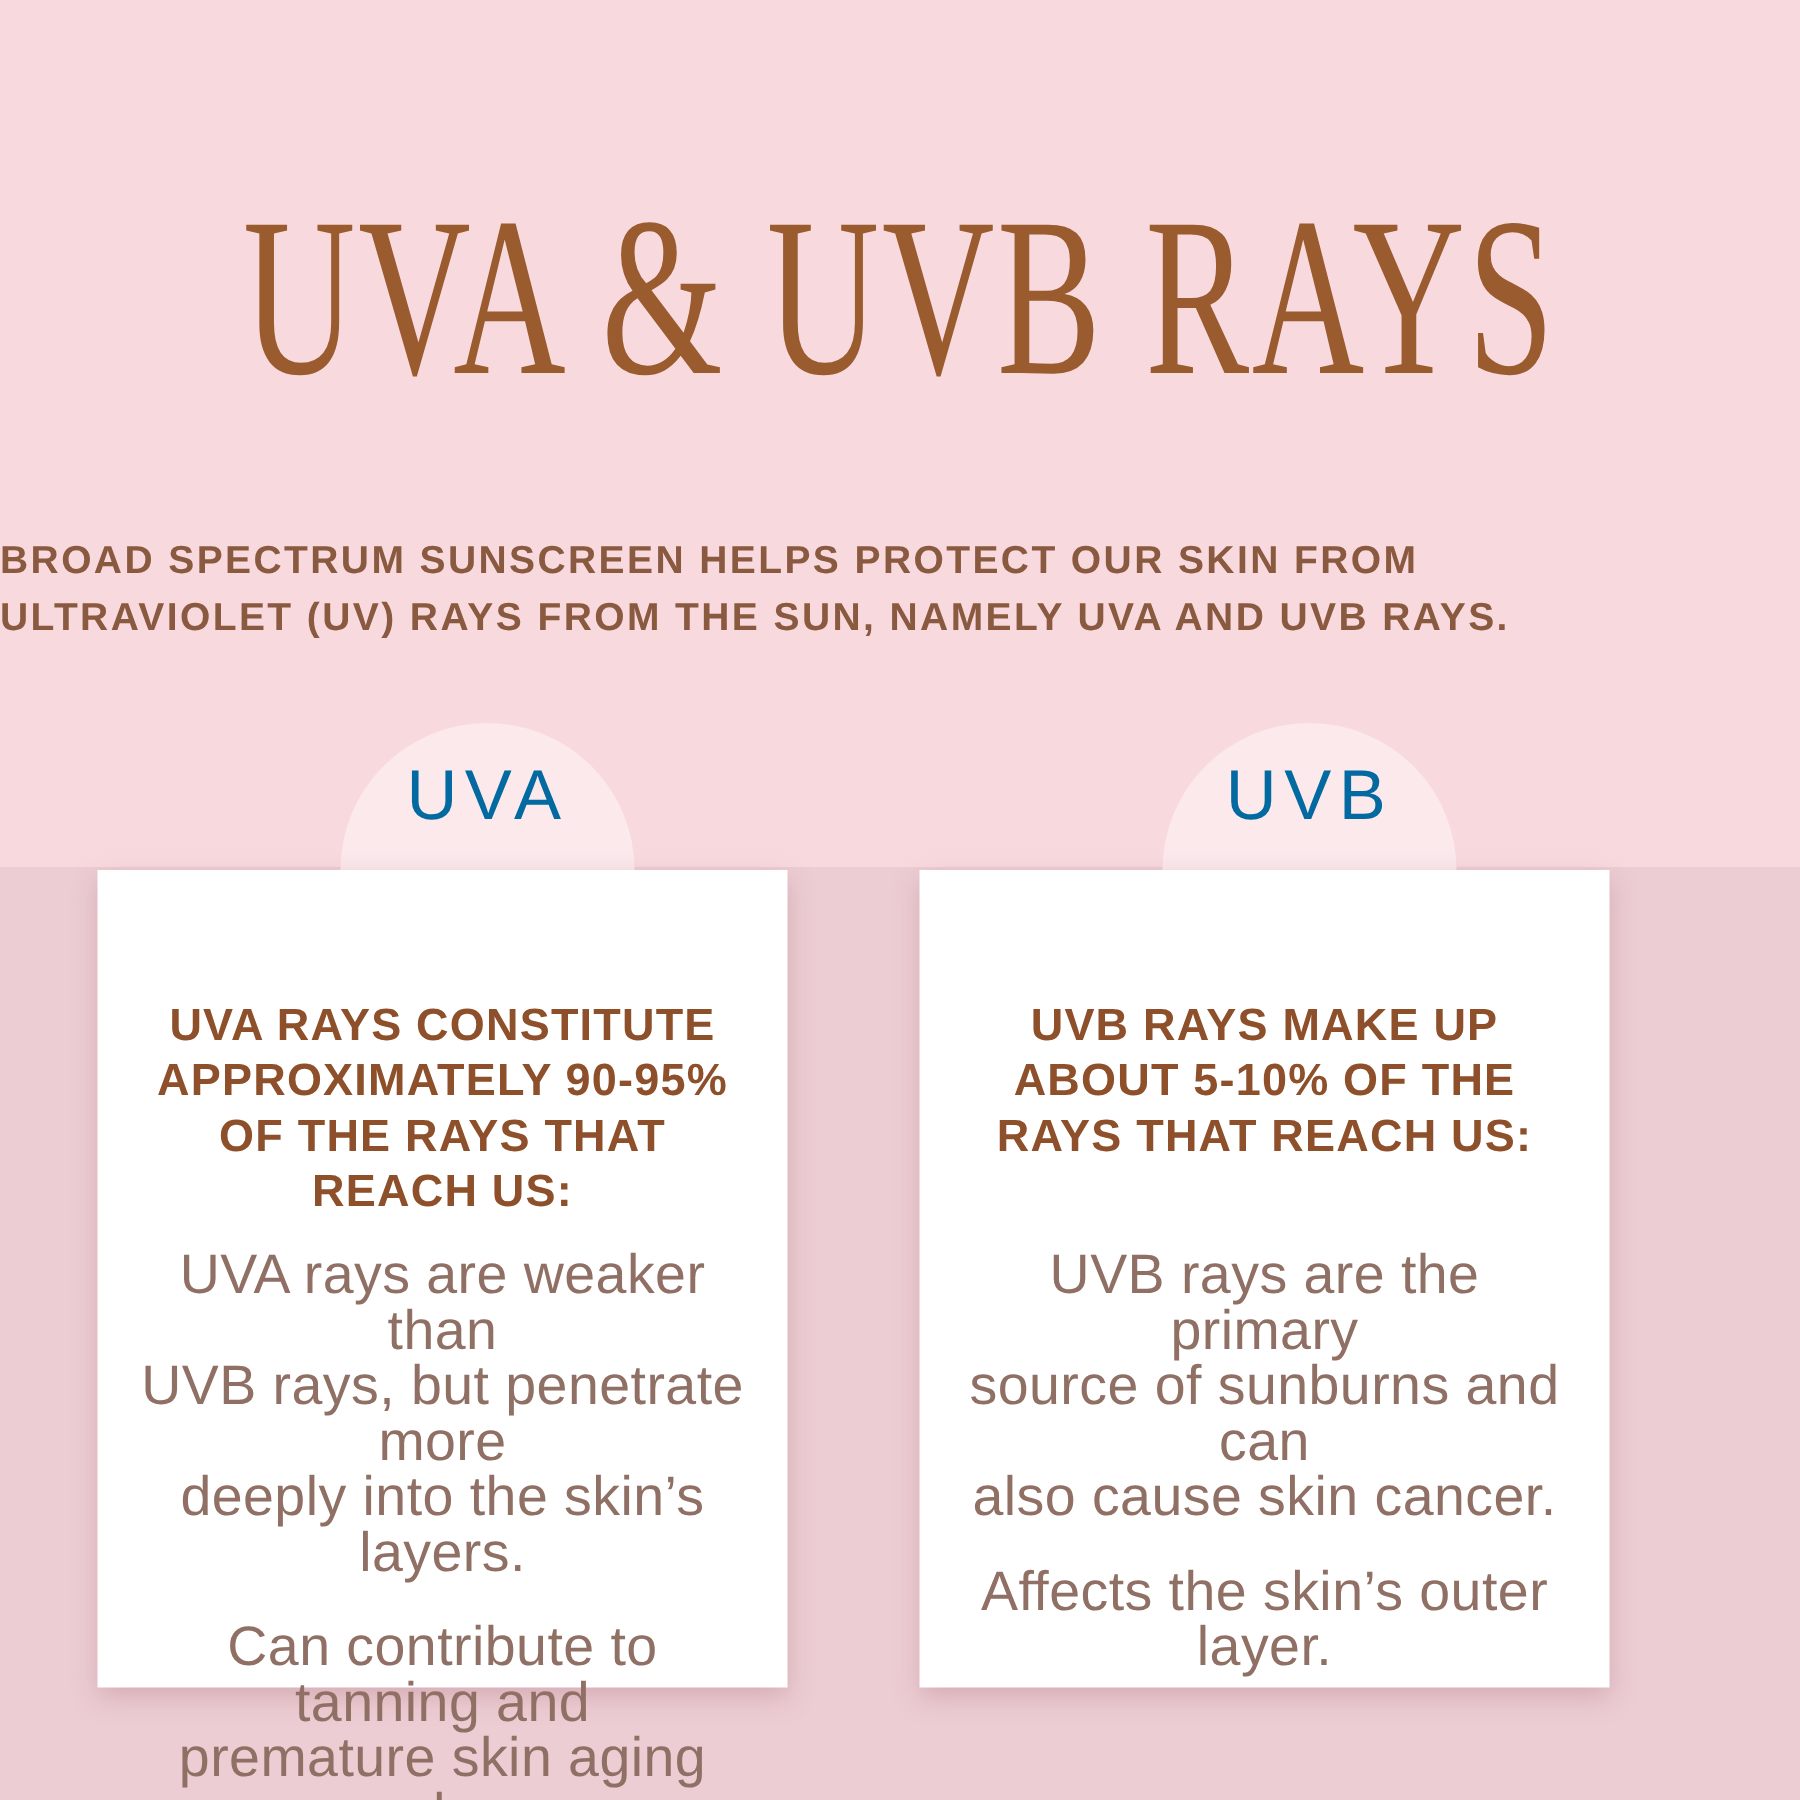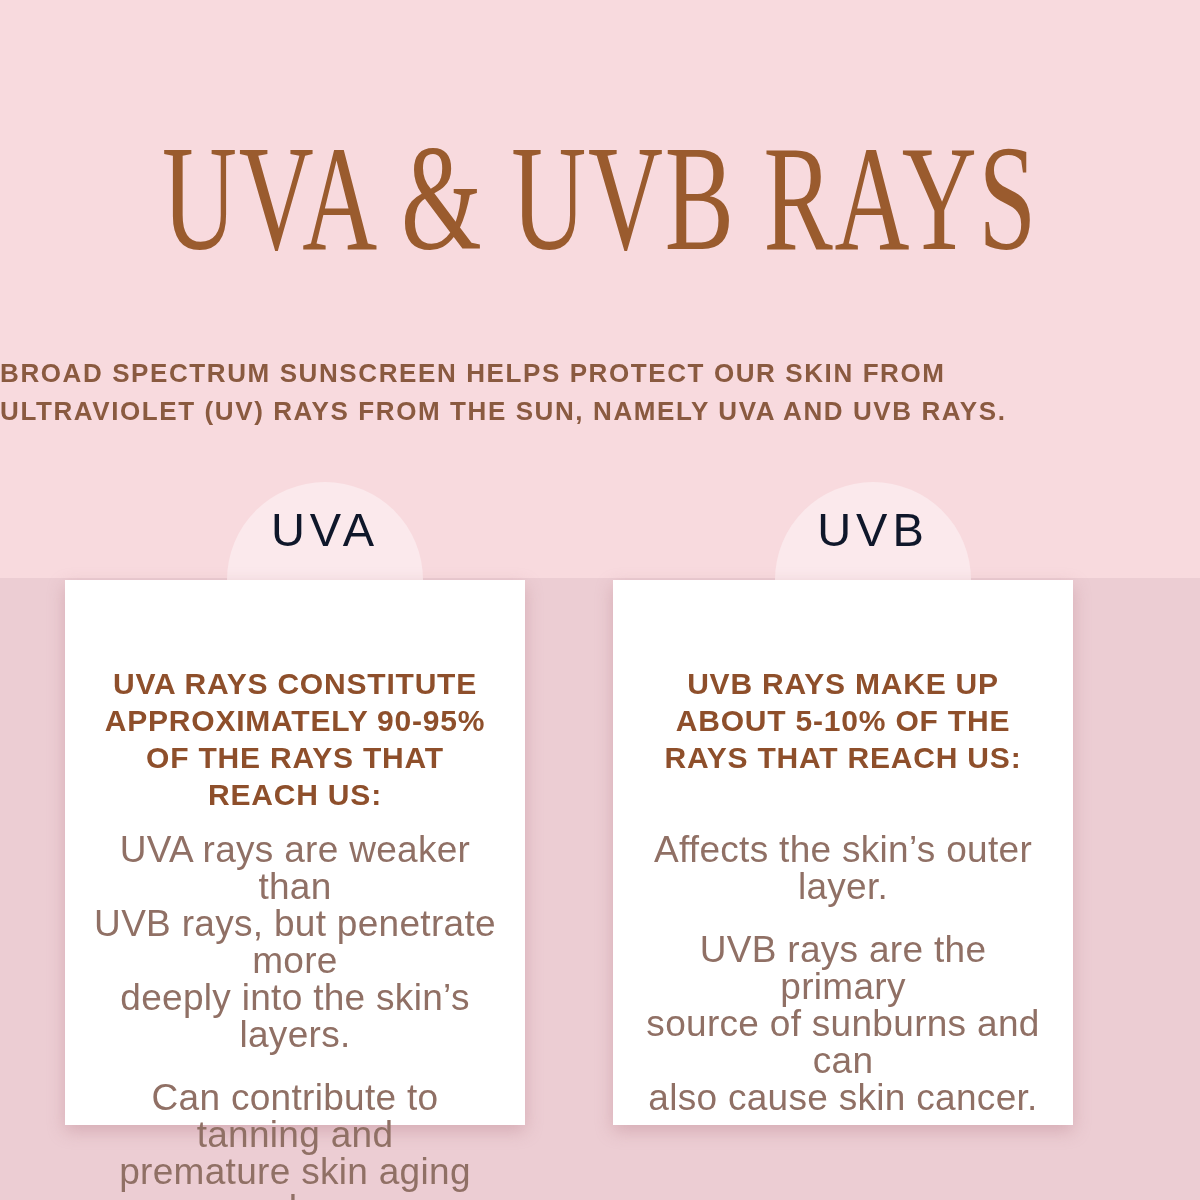--- a/index.html
+++ b/index.html
@@ -70,21 +70,21 @@
   .tab-circle.left  { left: 227px; }
   .tab-circle.right { left: 775px; }
 
   .tab-label {
     position: absolute;
     top: 24px; left: 0; right: 0;
     text-align: center;
     font-size: 47px;
     font-weight: 400;
     letter-spacing: 5px;
-    color: #0f172a;
+    color: #0369a1;
     line-height: 48px;
   }
 
   .card {
     position: absolute;
     top: 580px;
     width: 460px;
     height: 545px;
     background: #ffffff;
     box-shadow: 0 6px 16px rgba(186, 133, 144, 0.45);
@@ -140,18 +140,18 @@
     <h3 class="card-heading">UVA RAYS CONSTITUTE<br>APPROXIMATELY 90-95%<br>OF THE RAYS THAT<br>REACH US:</h3>
     <div class="card-body">
       <p>UVA rays are weaker than<br>UVB rays, but penetrate more<br>deeply into the skin’s layers.</p>
       <p>Can contribute to tanning and<br>premature skin aging such as<br>wrinkles as well as skin cancer.</p>
     </div>
   </section>
 
   <section class="card right">
     <h3 class="card-heading">UVB RAYS MAKE UP<br>ABOUT 5-10% OF THE<br>RAYS THAT REACH US:</h3>
     <div class="card-body">
+      <p>UVB rays are the primary<br>source of sunburns and can<br>also cause skin cancer.</p>
       <p>Affects the skin’s outer layer.</p>
-      <p>UVB rays are the primary<br>source of sunburns and can<br>also cause skin cancer.</p>
     </div>
   </section>
 
 </div>
 
 </body></html>

